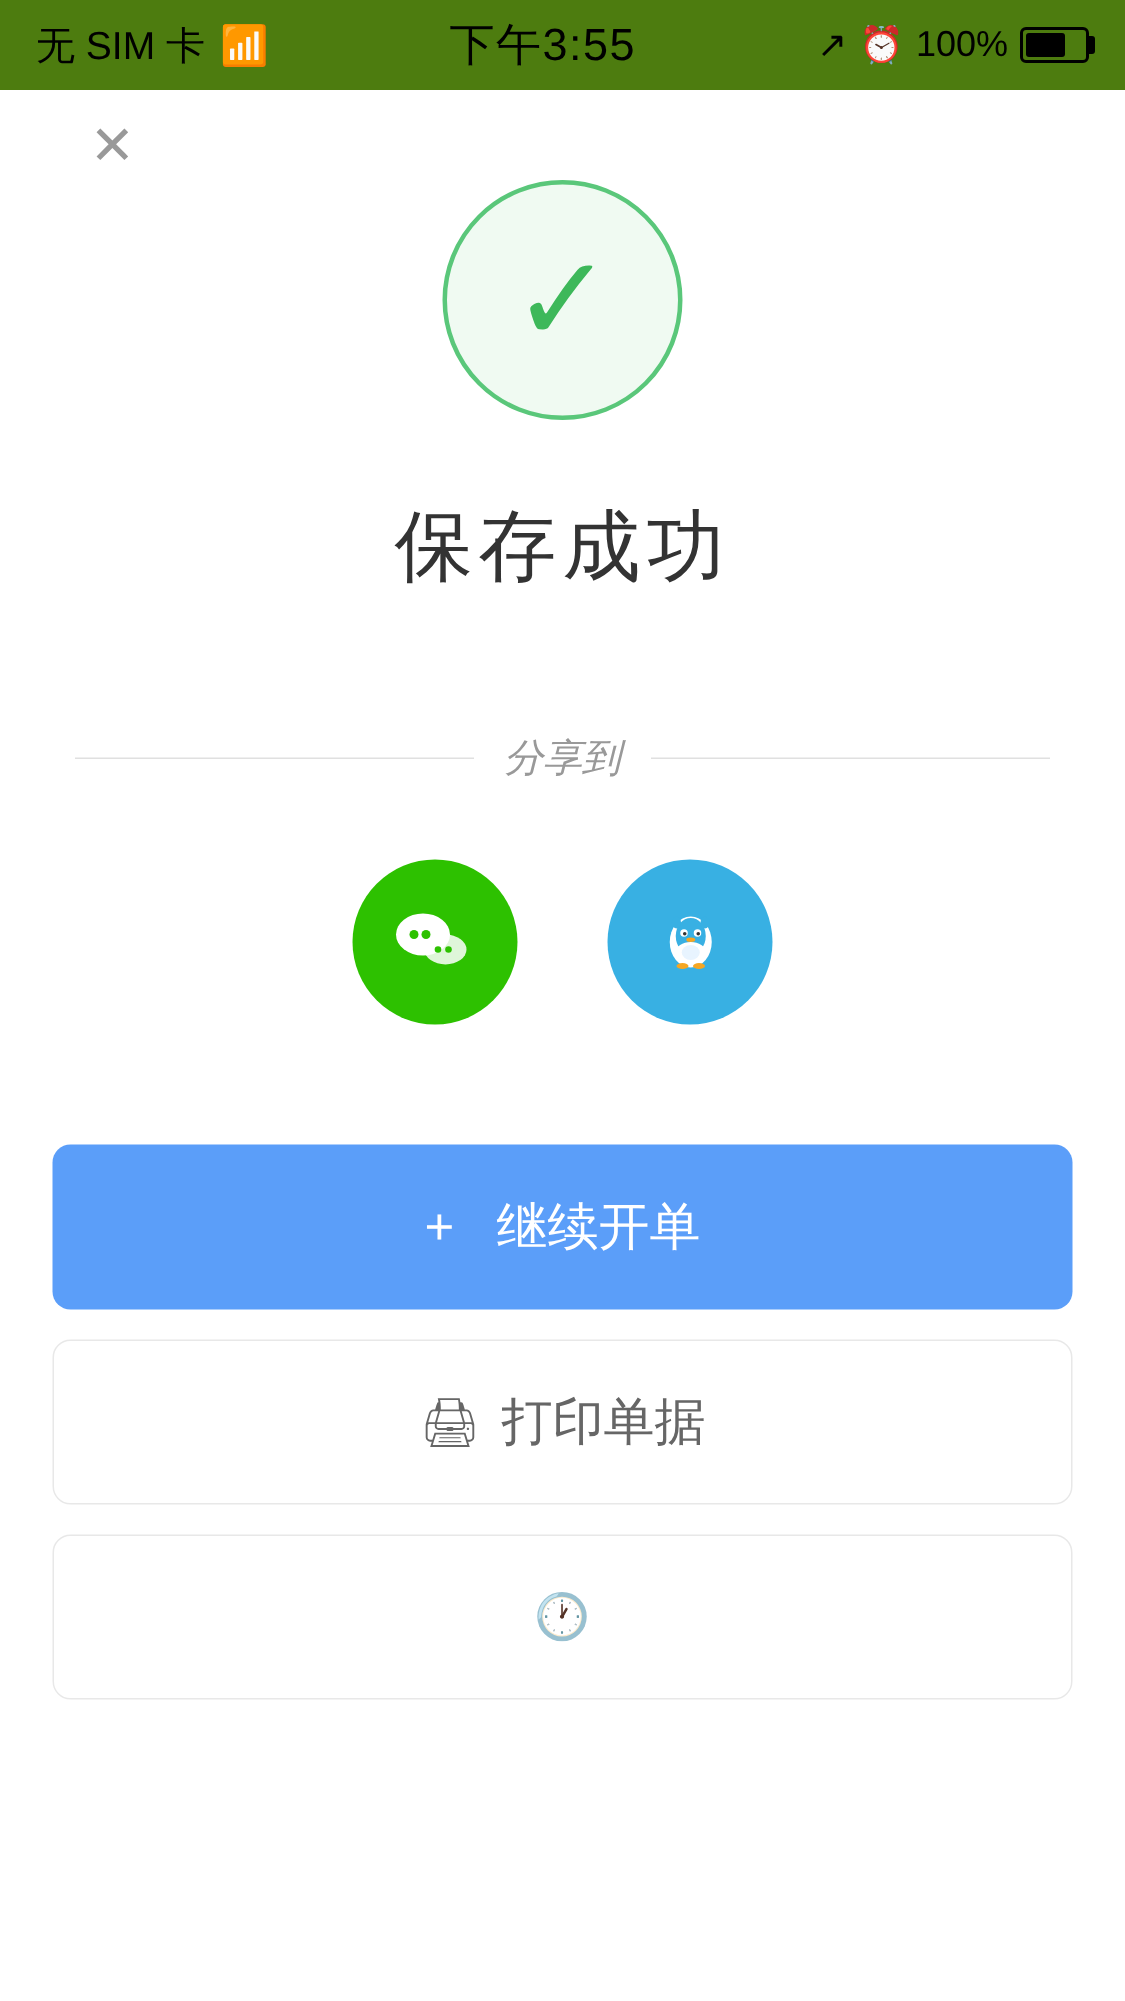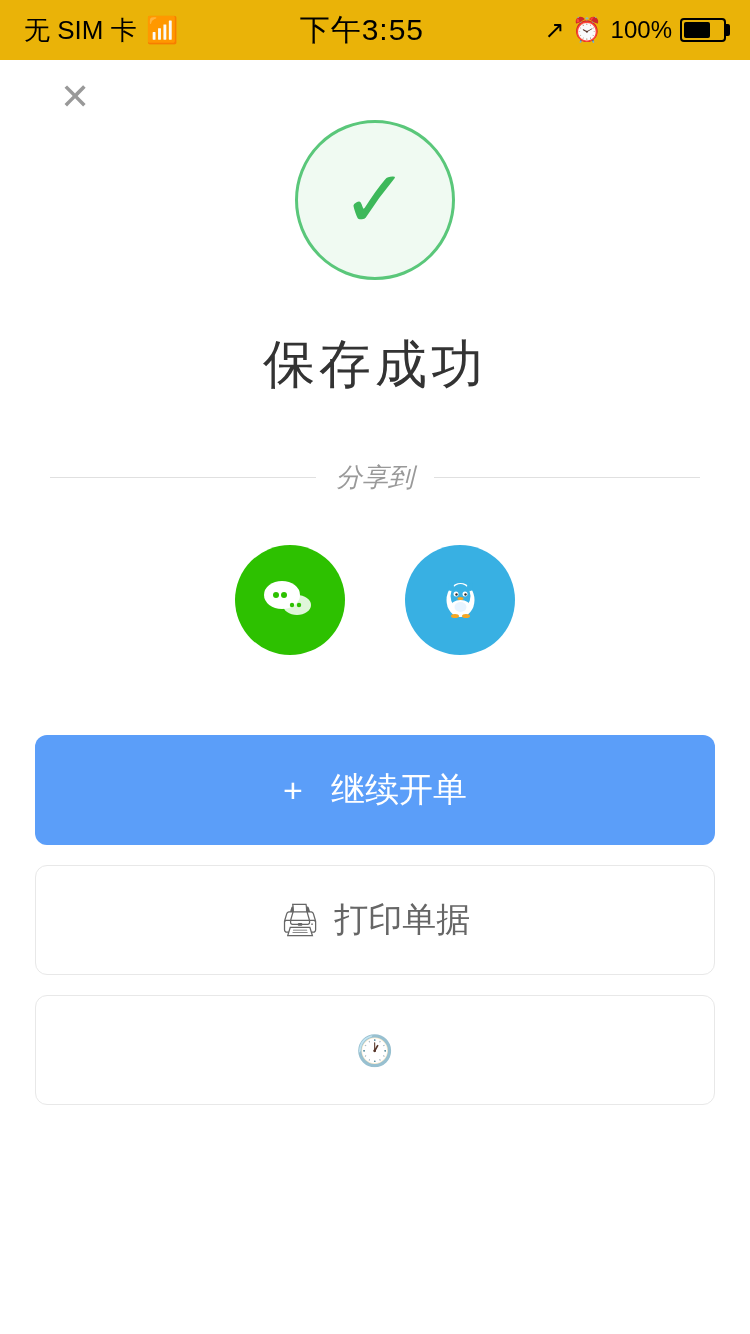--- a/index.html
+++ b/index.html
@@ -11,21 +11,21 @@
       background: #ffffff;
       font-family: -apple-system, "PingFang SC", "Helvetica Neue", sans-serif;
       overflow: hidden;
       position: relative;
     }
 
     
     .status-bar {
       width: 100%;
       height: 60px;
-      background: #eab308;
+      background: #4d7c0f;
       display: flex;
       align-items: center;
       justify-content: space-between;
       padding: 0 24px;
     }
 
     .status-left {
       display: flex;
       align-items: center;
       gap: 10px;
@@ -128,21 +128,21 @@
       font-size: 80px;
       color: #3db85a;
       line-height: 1;
     }
 
     
     .success-title {
       font-size: 52px;
       color: #333;
       font-weight: 400;
-      margin-bottom: 60px;
+      margin-bottom: 88px;
       letter-spacing: 4px;
     }
 
     
     .share-divider {
       width: 100%;
       display: flex;
       align-items: center;
       padding: 0 50px;
       margin-bottom: 50px;

